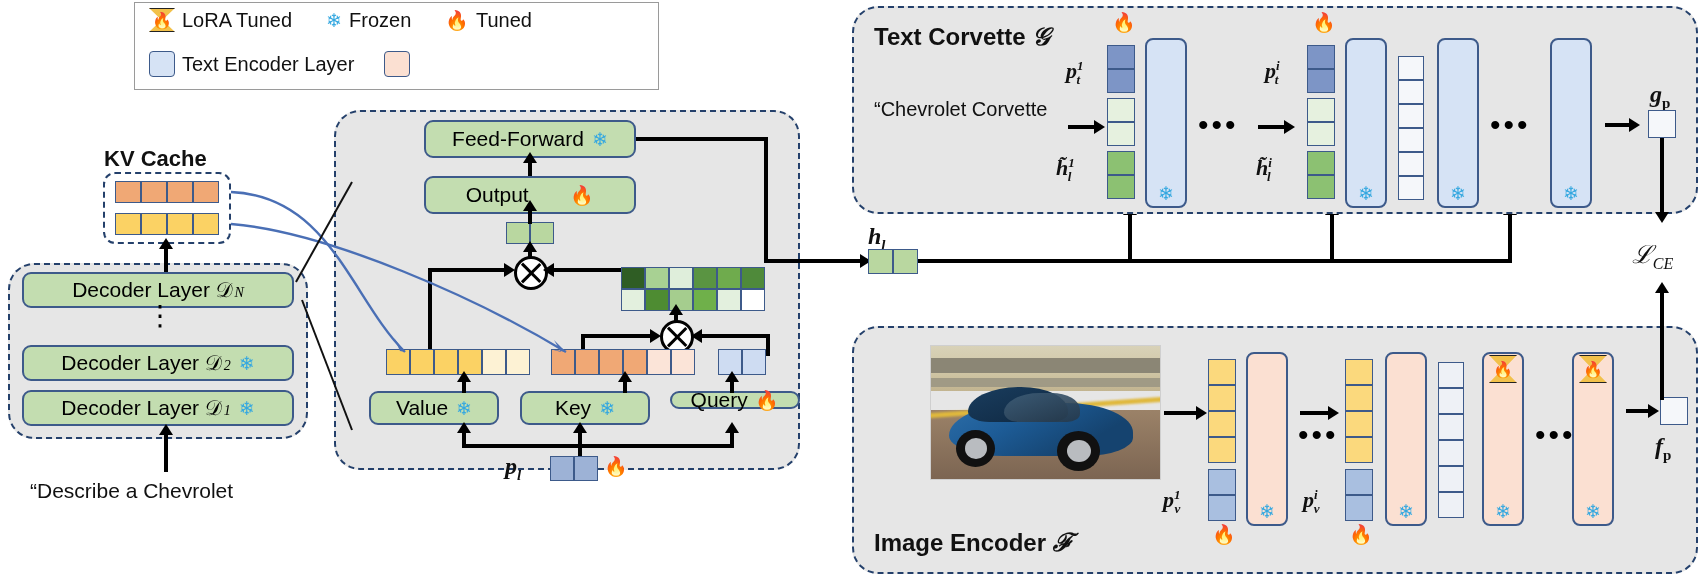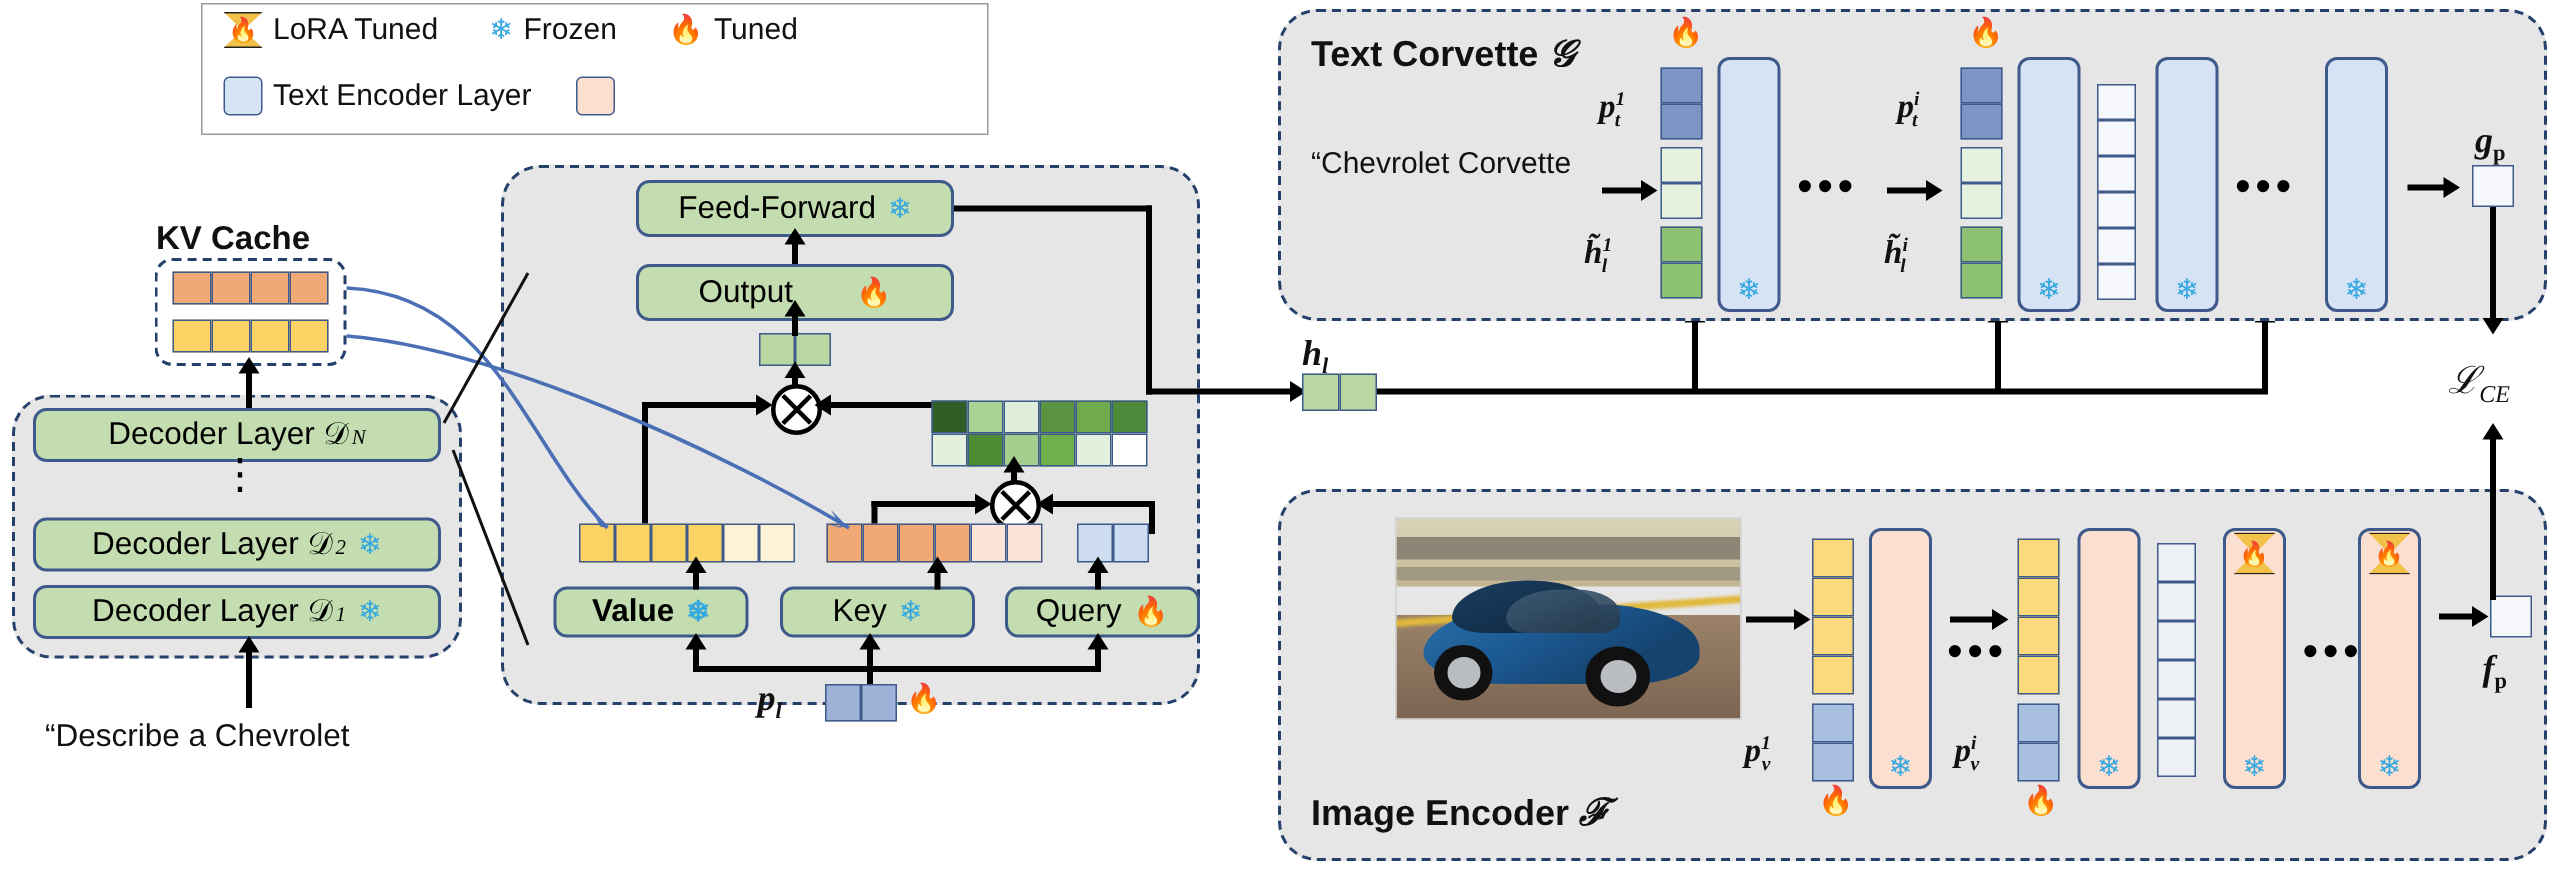--- a/index.html
+++ b/index.html
@@ -224,29 +224,29 @@
   <span class="cell" style="width:24px;height:26px;background:#f0a875;"></span>
   <span class="cell" style="width:24px;height:26px;background:#f0a875;"></span>
   <span class="cell" style="width:24px;height:26px;background:#fbe4d8;"></span>
   <span class="cell" style="width:24px;height:26px;background:#fbe4d8;"></span>
 </div>
 <div class="rowcells" style="left:718px;top:349px;">
   <span class="cell" style="width:24px;height:26px;background:#cedcf2;"></span>
   <span class="cell" style="width:24px;height:26px;background:#cedcf2;"></span>
 </div>
 
-<div class="greenbox" style="left:369px;top:391px;width:130px;height:34px;font-weight:bold;">
+<div class="greenbox" style="left:369px;top:391px;width:130px;height:34px;">
   <span>Value</span>
   <span class="snow">❄</span>
 </div>
 <div class="greenbox" style="left:520px;top:391px;width:130px;height:34px;">
   <span>Key</span>
   <span class="snow">❄</span>
 </div>
-<div class="greenbox" style="left:670px;top:391px;width:130px;height:34px;">
+<div class="greenbox" style="left:670px;top:391px;width:130px;height:18px;">
   <span>Query</span>
   <span class="flame">🔥</span>
 </div>
 
 <div class="ln" style="left:462px;top:379px;width:4px;height:14px;"></div>
 <div class="ah up" style="left:457px;top:371px;"></div>
 <div class="ln" style="left:623px;top:379px;width:4px;height:14px;"></div>
 <div class="ah up" style="left:618px;top:371px;"></div>
 <div class="ln" style="left:730px;top:379px;width:4px;height:14px;"></div>
 <div class="ah up" style="left:725px;top:371px;"></div>

